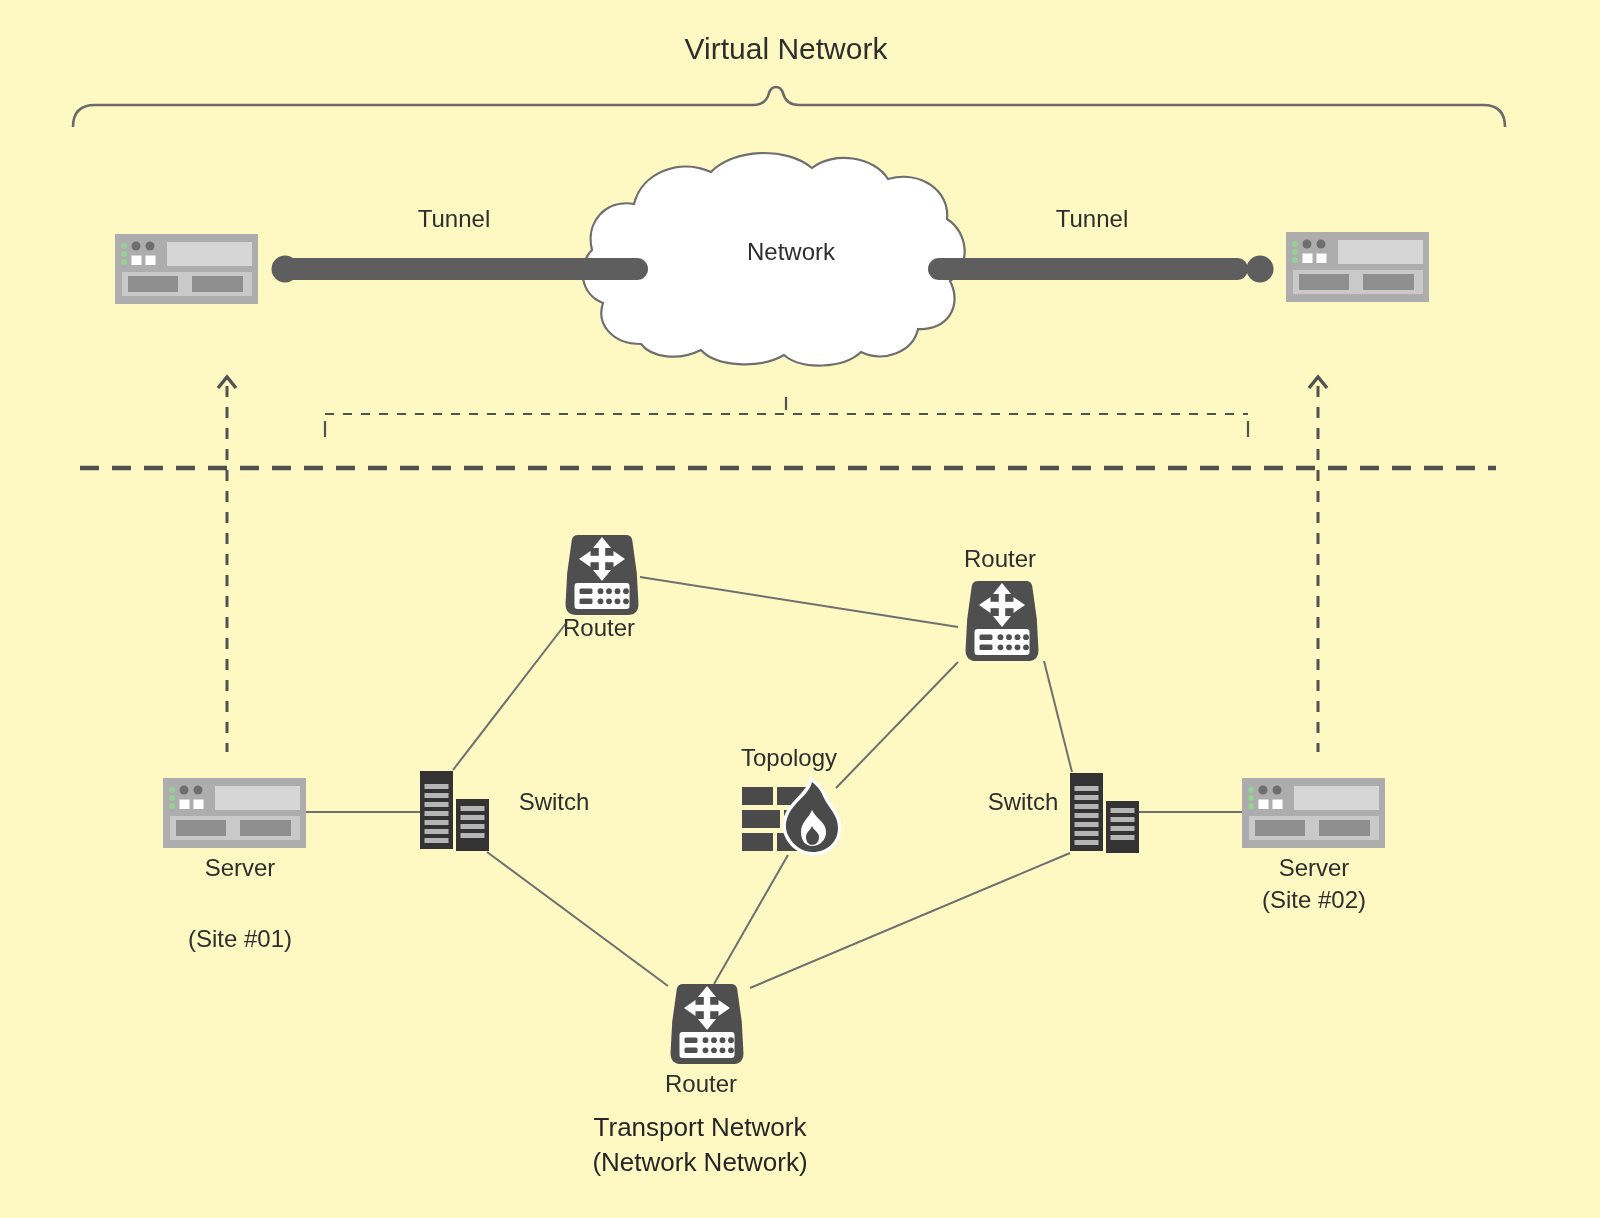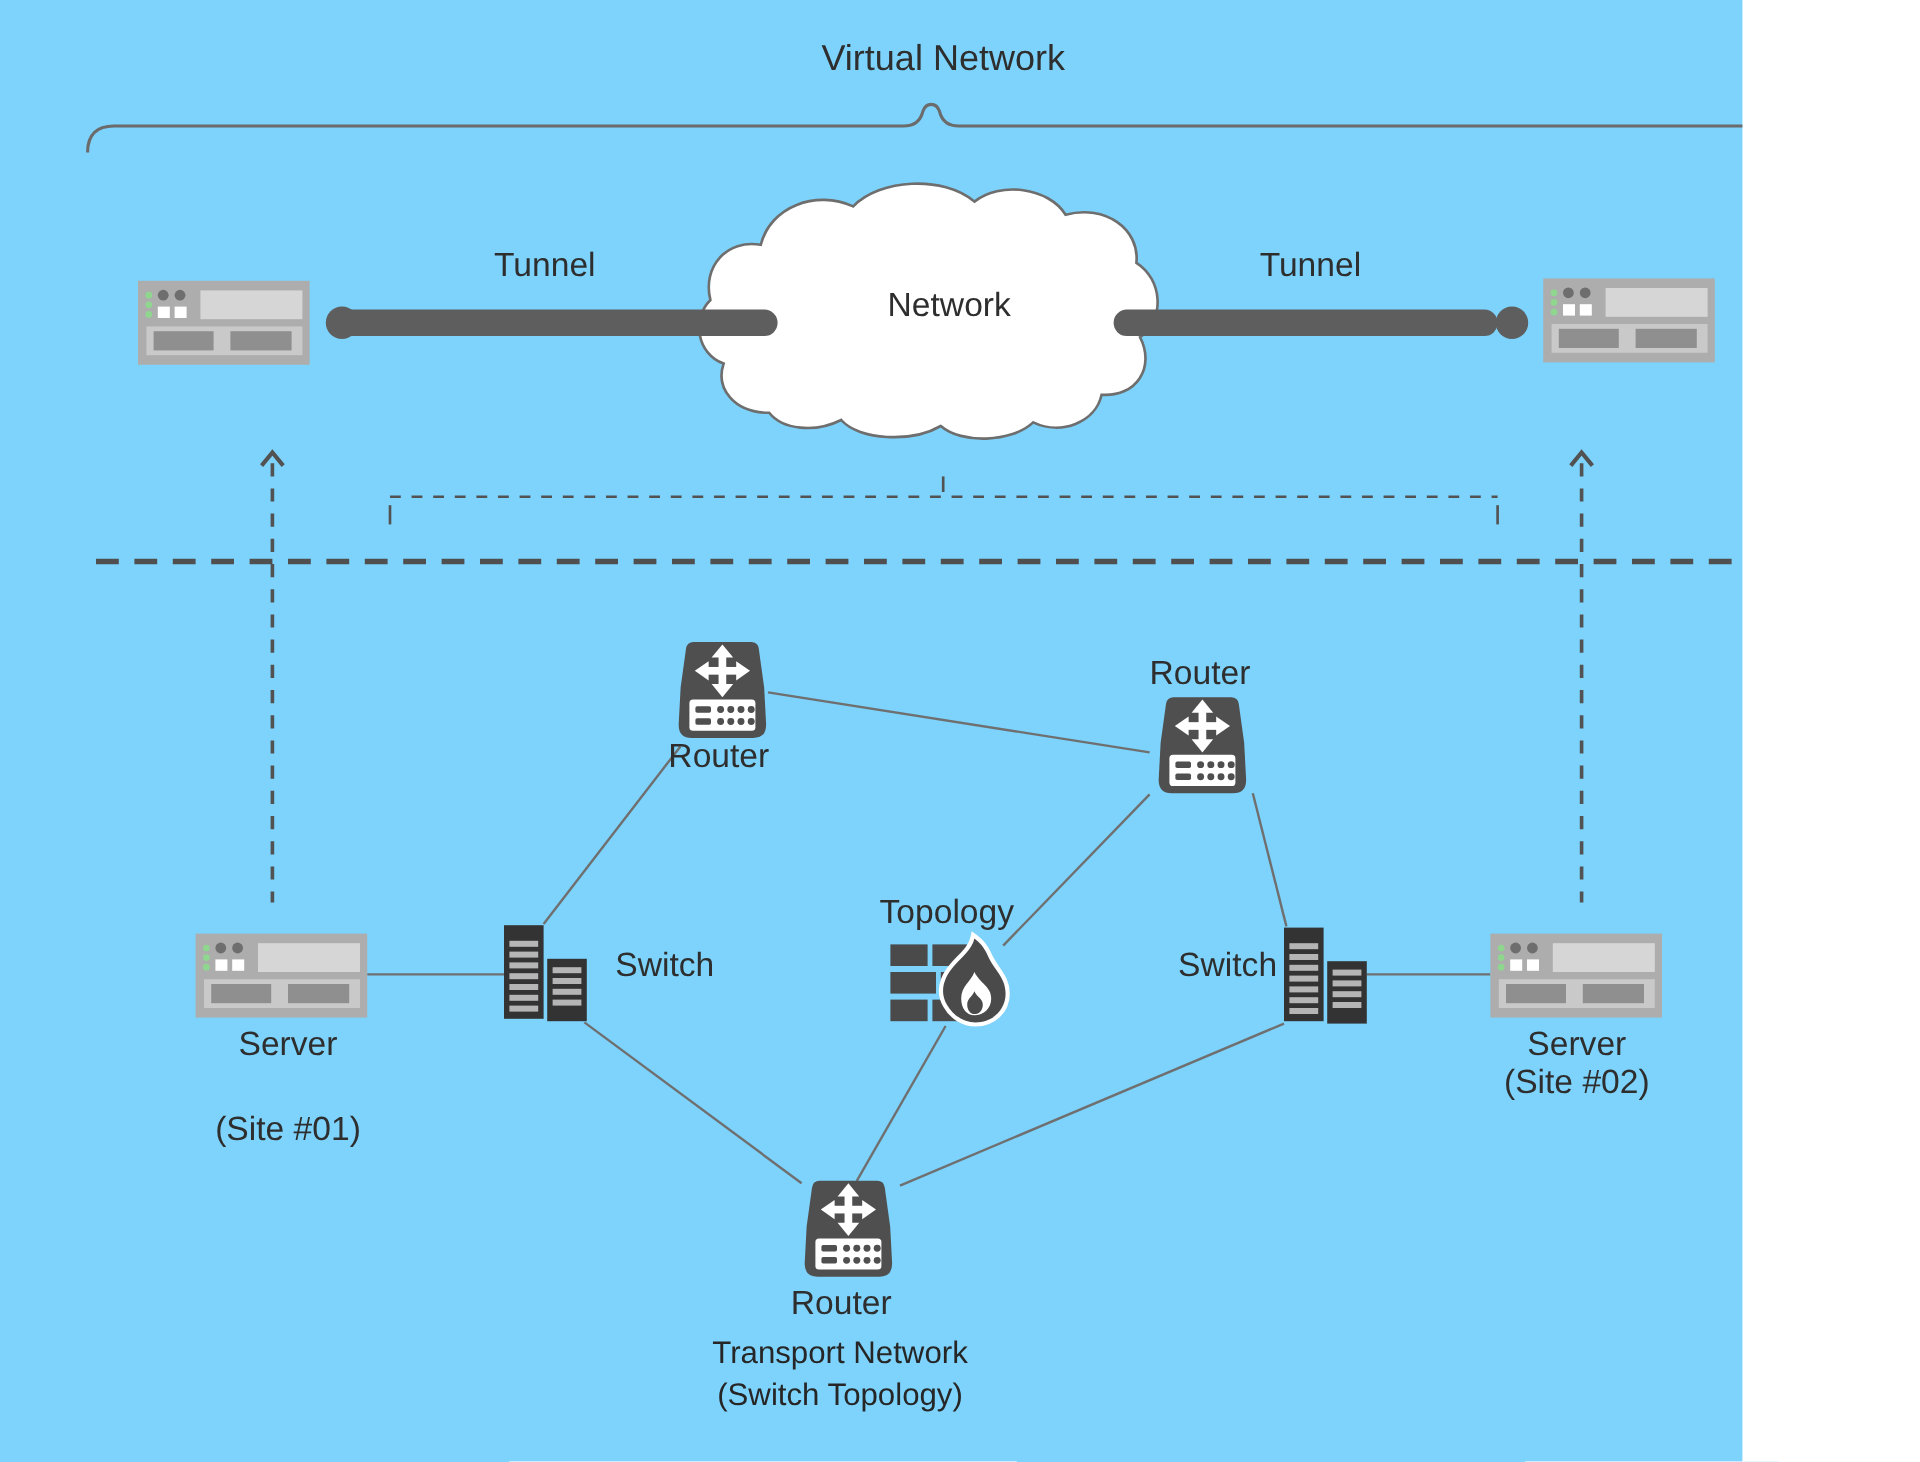--- a/index.html
+++ b/index.html
@@ -1,29 +1,29 @@
 <!DOCTYPE html>
 <html><head>
 <meta charset="utf-8">
 <style>
   html,body{margin:0;padding:0;background:#ffffff;}
   .canvas{
     position:relative;
-    width:1452px;height:1218px;
-    background:#7dd3fc;
+    width:1600px;height:1218px;
+    background:#fef9c3;
     font-family:"Liberation Sans","DejaVu Sans",sans-serif;
     overflow:hidden;
   }
   .canvas svg{position:absolute;left:0;top:0;}
   .lbl{
     position:absolute;
     transform:translateX(-50%);
     white-space:nowrap;
     color:#2e2e2e;
-    font-size:28px;
+    font-size:24px;
     line-height:1.1;
   }
   .lbl.title{font-size:30px;}
   .lbl.caption{font-size:26px;font-weight:400;color:#262626;}
 </style>
 </head>
 <body>
 
 <div class="canvas">
 
@@ -183,15 +183,15 @@
   <div class="lbl" style="left:554px;top:789px">Switch</div>
   <div class="lbl" style="left:1023px;top:789px">Switch</div>
   <div class="lbl" style="left:701px;top:1071px">Router</div>
 
   <div class="lbl" style="left:240px;top:855px">Server</div>
   <div class="lbl" style="left:240px;top:926px">(Site #01)</div>
   <div class="lbl" style="left:1314px;top:855px">Server</div>
   <div class="lbl" style="left:1314px;top:887px">(Site #02)</div>
 
   <div class="lbl caption" style="left:700px;top:1113px">Transport Network</div>
-  <div class="lbl caption" style="left:700px;top:1148px">(Switch Topology)</div>
+  <div class="lbl caption" style="left:700px;top:1148px">(Network Network)</div>
 
 </div>
 
 </body></html>

